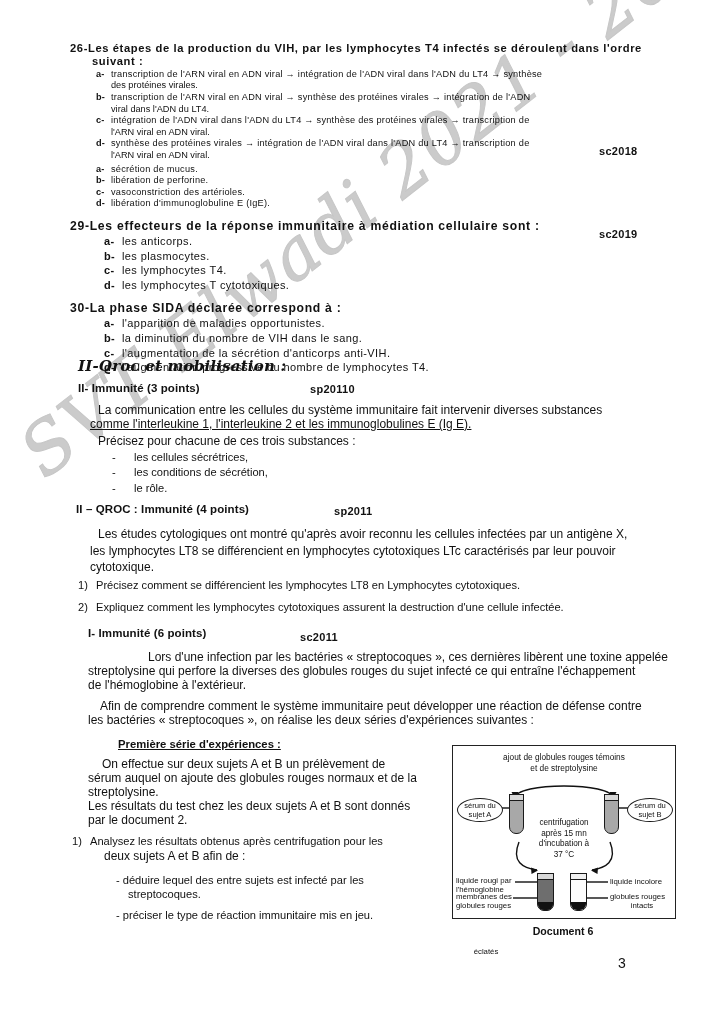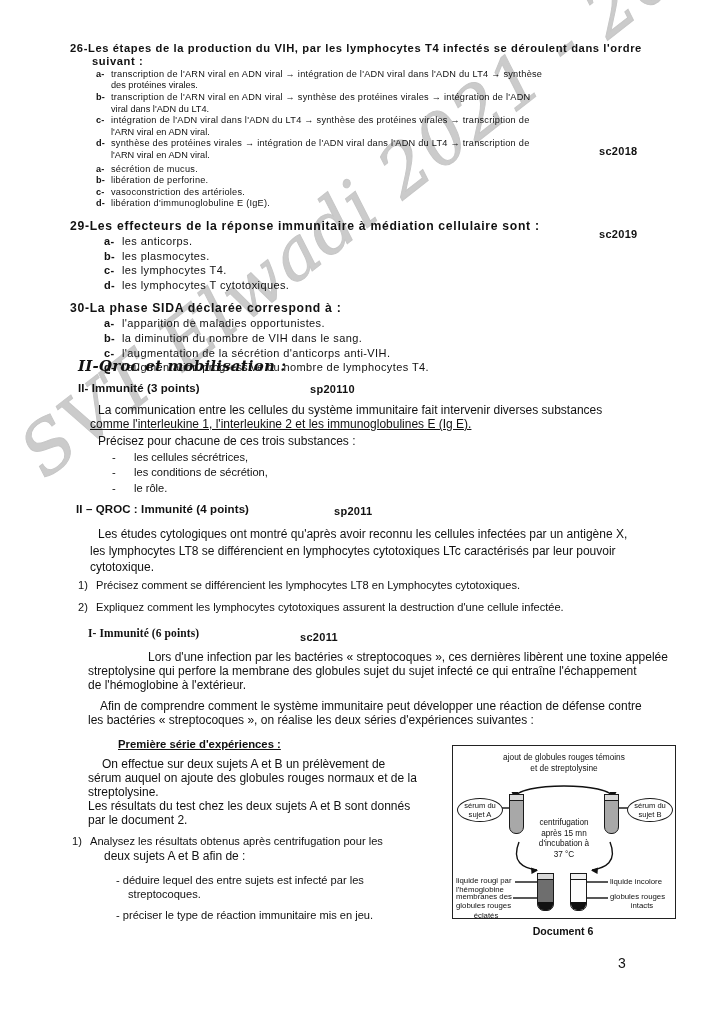--- a/index.html
+++ b/index.html
@@ -370,25 +370,25 @@
 
     <div class="num-item" style="left:78px; top:578px; width:600px;">
       <span class="n">1)</span>
       <span>Précisez comment se différencient les lymphocytes LT8 en Lymphocytes cytotoxiques.</span>
     </div>
     <div class="num-item" style="left:78px; top:600px; width:600px;">
       <span class="n">2)</span>
       <span>Expliquez comment les lymphocytes cytotoxiques assurent la destruction  d'une cellule infectée.</span>
     </div>
 
-    <div class="sec-head" style="left:88px; top:627px;font-family:Liberation Serif, serif;">I- Immunité (6 points)</div>
+    <div class="sec-head" style="left:88px; top:627px;">I- Immunité (6 points)</div>
     <div class="tag" style="left:300px; top:631px;">sc2011</div>
 
     <div class="para" style="left:100px; top:650px; width:596px;margin-left:48px;">Lors d'une infection par les bactéries «  streptocoques », ces dernières libèrent une toxine appelée</div>
-    <div class="para" style="left:88px; top:664px; width:608px;">streptolysine  qui perfore la membrane des globules sujet du sujet infecté ce qui entraîne l'échappement</div>
+    <div class="para" style="left:88px; top:664px; width:608px;">streptolysine  qui perfore la diverses des globules rouges du sujet infecté ce qui entraîne l'échappement</div>
     <div class="para" style="left:88px; top:678px; width:608px;">de l'hémoglobine à l'extérieur.</div>
 
     <div class="para" style="left:100px; top:699px; width:596px;">Afin de comprendre comment le système immunitaire peut développer une réaction de défense contre</div>
     <div class="para" style="left:88px; top:713px; width:608px;">les bactéries « streptocoques », on réalise les deux séries d'expériences suivantes :</div>
 
     <div class="underline-head" style="left:118px; top:738px;">Première série d'expériences :</div>
 
     <div class="para nojust" style="left:102px; top:757px; width:340px;">On effectue sur deux sujets A et B un prélèvement de</div>
     <div class="para nojust" style="left:88px; top:771px; width:360px;">sérum auquel on ajoute des globules rouges normaux et de la</div>
     <div class="para nojust" style="left:88px; top:785px; width:360px;">streptolysine.</div>
@@ -474,21 +474,21 @@
         <div class="pellet"></div>
       </div>
 
       <div class="fig-label" style="left:3px; top:130px; width:62px; text-align:left;">
         <div>liquide rougi par</div>
         <div>l'hémoglobine</div>
       </div>
       <div class="fig-label" style="left:3px; top:146px; width:60px; text-align:left;">
         <div>membranes des</div>
         <div>globules rouges</div>
-        <div style="text-align:center;">éclatés</div>
+        <div style="text-align:center;margin-top:36px;">éclatés</div>
       </div>
 
       <div class="fig-label" style="left:157px; top:131px; width:64px;">liquide incolore</div>
       <div class="fig-label" style="left:157px; top:146px; width:64px;">
         <div>globules rouges</div>
         <div style="text-align:center;">intacts</div>
       </div>
     </div>
 
     <div class="doc-caption">Document 6</div>

